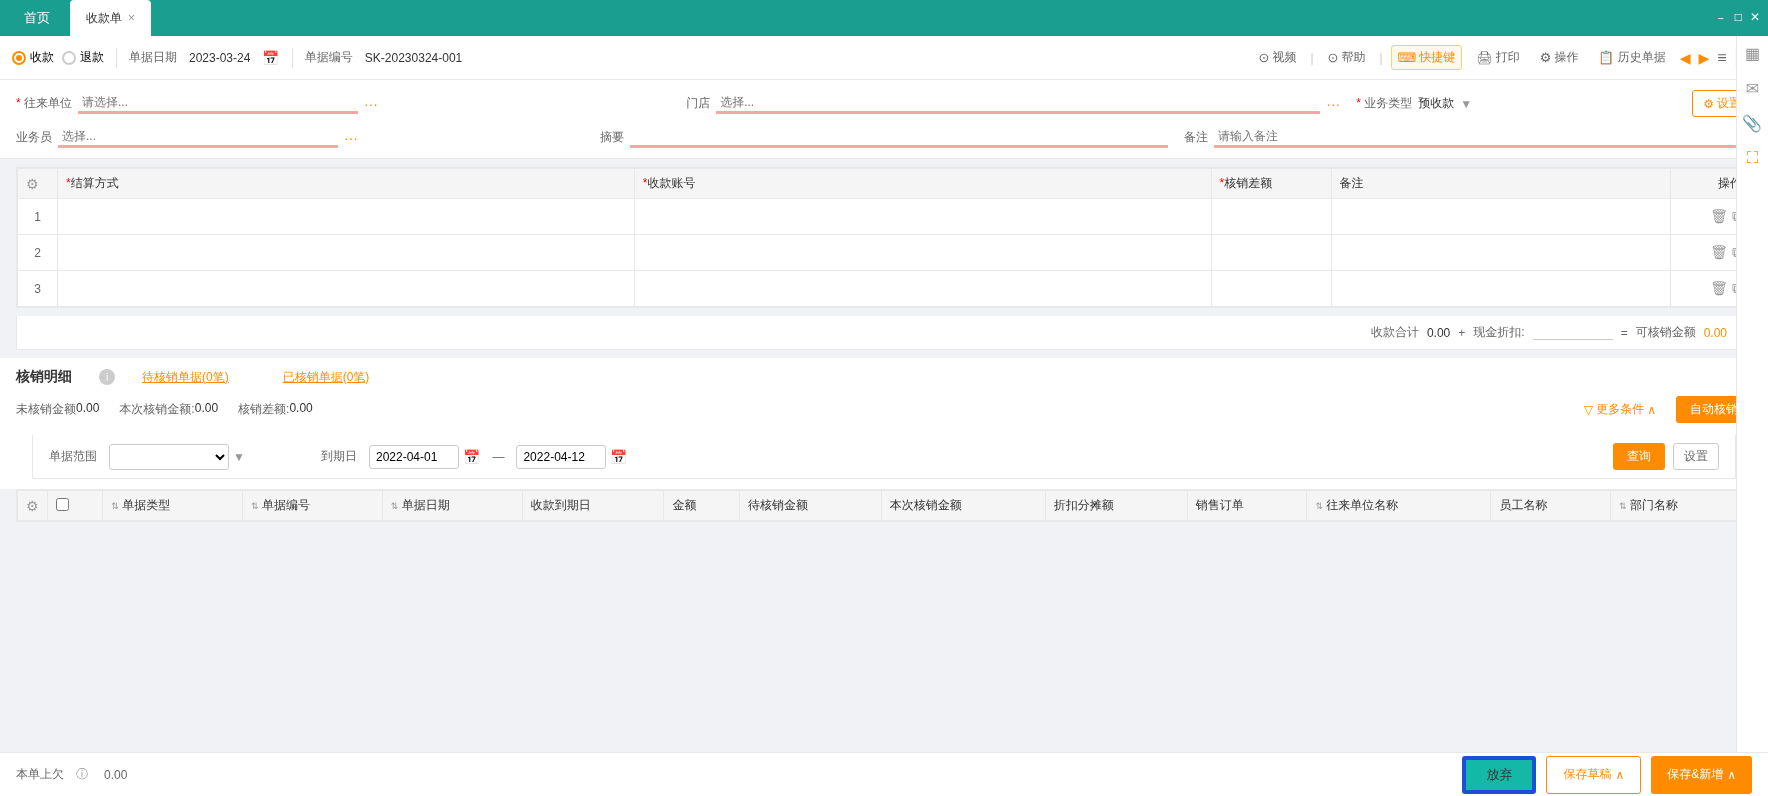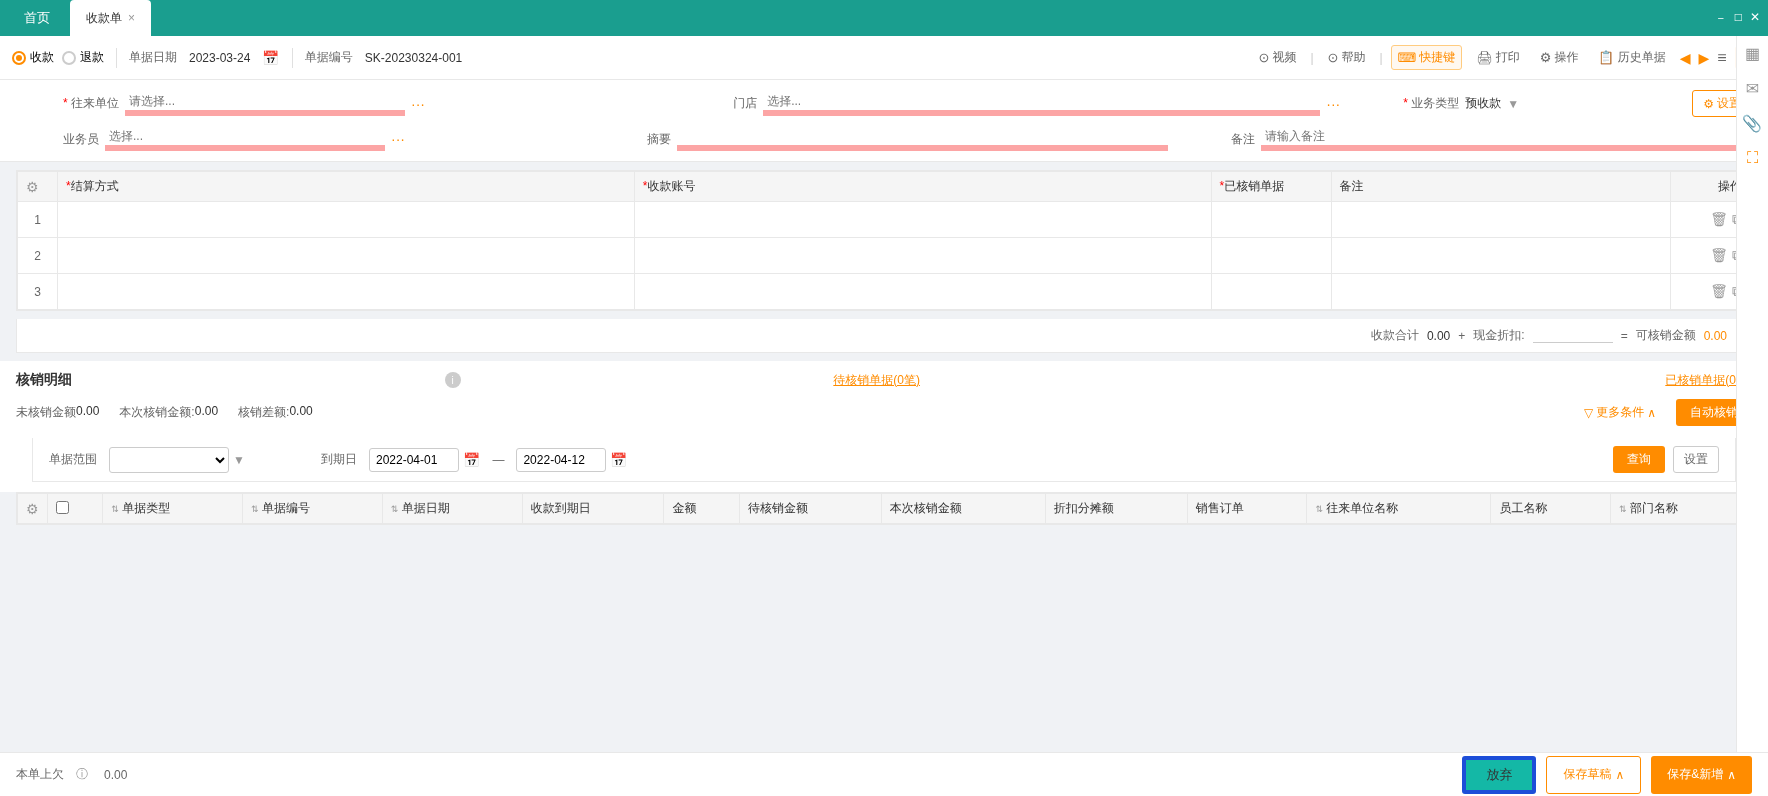--- a/index.html
+++ b/index.html
@@ -101,30 +101,29 @@
     .form-field {
       display: flex;
       align-items: center;
       gap: 6px;
       flex: 1;
     }
     .field-label {
       color: #666;
       white-space: nowrap;
       min-width: fit-content;
-      margin-left: 47px;
     }
     .field-label.required::before {
       content: '* ';
       color: #f00;
     }
     .field-input {
       flex: 1;
       border: none;
-      border-bottom: 6px solid #fca5a5;
+      border-bottom: 3px solid #fca5a5;
       padding: 2px 4px;
       color: #999;
       outline: none;
       font-size: 12px;
     }
     .field-more { color: #ff8c00; cursor: pointer; font-size: 14px; }
     .select-arrow { color: #999; font-size: 12px; margin-left: -4px; }
     .settings-btn {
       background: #fff;
       border: 1px solid #ff8c00;
@@ -193,23 +192,22 @@
     .section-divider { height: 8px; background: #f0f2f5; }
 
     
     .verify-section {
       background: #fff;
       padding: 10px 16px;
     }
     .verify-header {
       display: flex;
       align-items: center;
-      gap: 8px;
+      gap: 27px;
       margin-bottom: 10px;
-      justify-content: space-between;
     }
     .verify-title { font-size: 14px; font-weight: 600; color: #333; }
     .verify-info-icon {
       width: 16px; height: 16px; border-radius: 50%;
       background: #ccc; color: #fff;
       display: flex; align-items: center; justify-content: center;
       font-size: 10px; cursor: pointer;
     }
     .verify-tab {
       color: #ff8c00;
@@ -499,21 +497,21 @@
         <th style="width:40px;">
           <span class="gear-icon">⚙</span>
         </th>
         <th>
           <span style="color:#f00">*</span><span>结算方式</span>
         </th>
         <th>
           <span style="color:#f00">*</span><span>收款账号</span>
         </th>
         <th style="width:120px;">
-          <span style="color:#f00">*</span><span>已核销单据</span>
+          <span style="color:#f00">*</span><span>核销差额</span>
         </th>
         <th>备注</th>
         <th style="width:80px; text-align:right;">操作</th>
       </tr>
     </thead>
     <tbody id="table-body">
       <tr>
         <td class="row-num">1</td>
         <td></td>
         <td></td>

